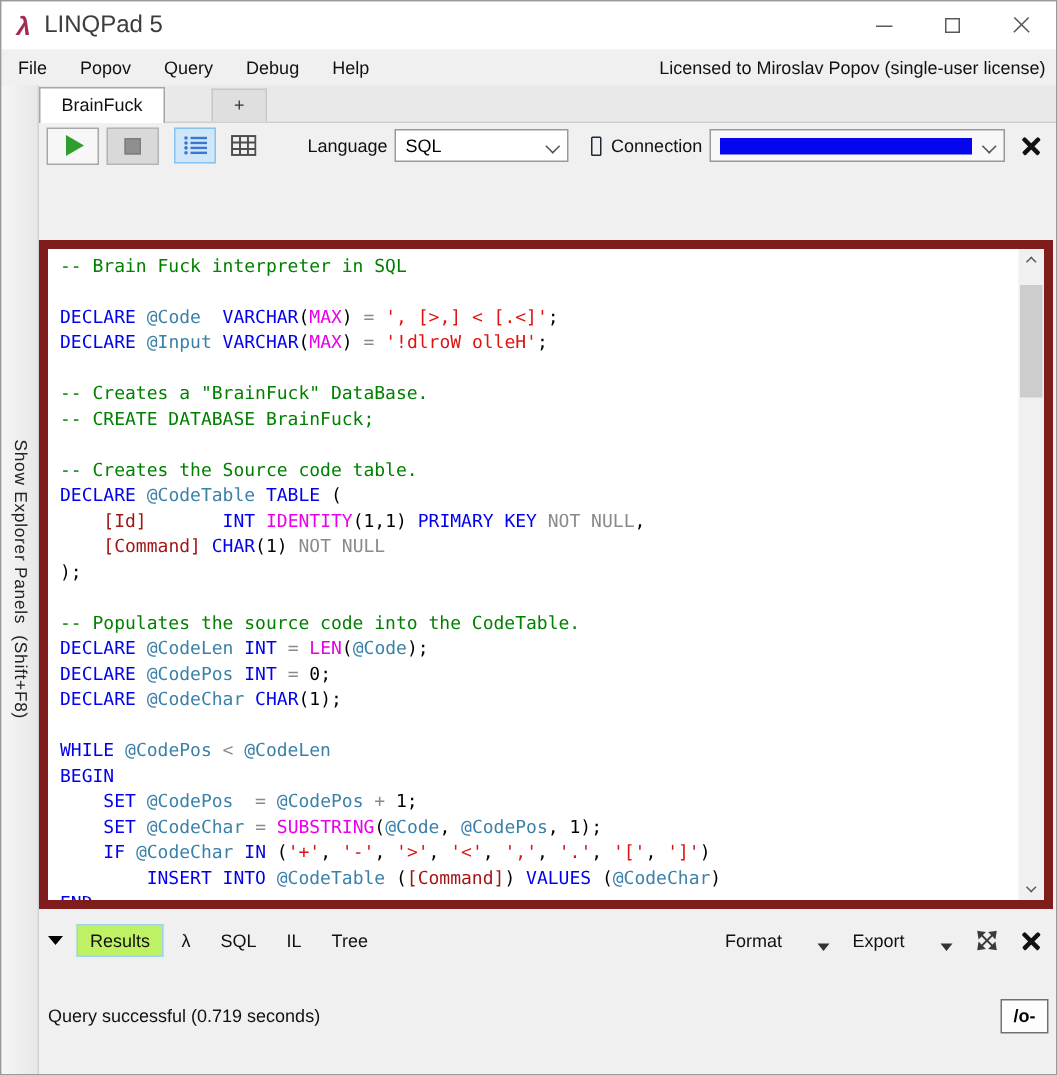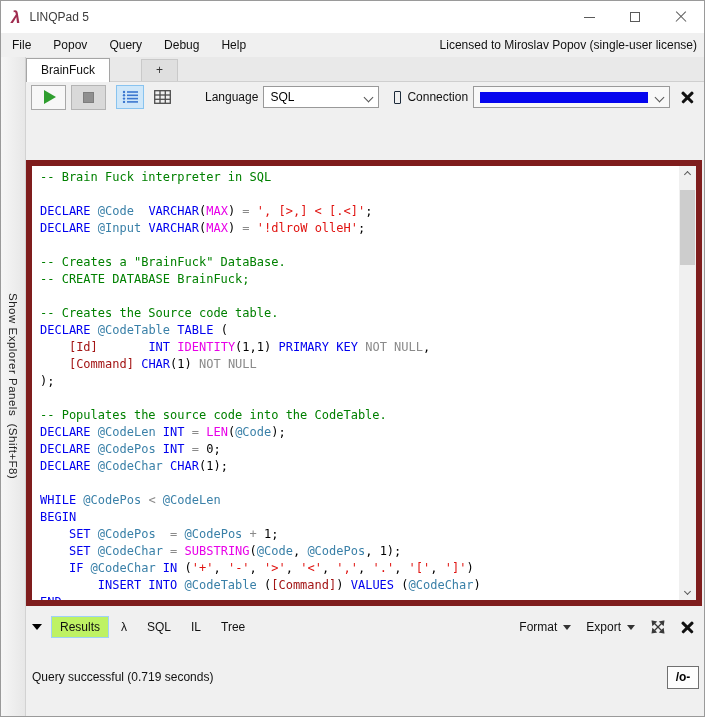--- a/index.html
+++ b/index.html
@@ -8,21 +8,21 @@
 
   .window{
     width:705px; height:717px; background:#f0f0f0;
     border:1px solid #9a9a9a; display:flex; flex-direction:column;
     position:relative; overflow:hidden;
   }
 
   
   .titlebar{ height:32px; background:#fff; display:flex; align-items:center; flex:0 0 32px; }
   .logo{ margin-left:10px; color:var(--brand); font-weight:bold; font-style:italic; font-size:17px; line-height:1; }
-  .win-title{ margin-left:9px; font-size:12px; color:#3c3c3c; }
+  .win-title{ margin-left:9px; font-size:16px; color:#3c3c3c; }
   .win-controls{ margin-left:auto; display:flex; height:100%; }
   .win-btn{ width:46px; display:flex; align-items:center; justify-content:center; }
   .glyph-min{ width:11px; height:0; border-top:1.4px solid #5a5a5a; }
   .glyph-max{ width:10px; height:10px; border:1.4px solid #5a5a5a; }
   .glyph-x{ position:relative; width:12px; height:12px; }
   .glyph-x::before,.glyph-x::after{ content:""; position:absolute; left:-1px; top:5px; width:14px; height:1.4px; background:#5a5a5a; }
   .glyph-x::before{ transform:rotate(45deg);} .glyph-x::after{ transform:rotate(-45deg); }
 
   
   .menubar{ height:24px; flex:0 0 24px; background:#f0f0f0; display:flex; align-items:center; font-size:12px; color:#111; }
@@ -78,21 +78,21 @@
 
   .splitgap{ flex:0 0 8px; }
 
   
   .results-header{ flex:0 0 26px; display:flex; align-items:center; padding:0 6px 0 6px; font-size:12px; color:#111; }
   .collapse-tri{ width:0; height:0; border-top:6px solid #000; border-left:5px solid transparent; border-right:5px solid transparent; margin-right:9px; }
   .rtab{ padding:3px 8px; margin-right:4px; }
   .rtab.active{ background:#bef264; border:1px solid #9fd1f7; }
   .rtab.lambda{ font-size:12px; }
   .rh-right{ margin-left:auto; display:flex; align-items:center; gap:15px; padding-right:4px; }
-  .drop-btn{ display:flex; align-items:center; gap:6px; }
+  .drop-btn{ display:flex; align-items:flex-end; gap:24px; }
   .caret-down{ width:0; height:0; border-top:5px solid #333; border-left:4px solid transparent; border-right:4px solid transparent; }
 
   
   .results-body{ flex:0 0 94px; background:#fff; border:1px solid #919191; margin-right:2px; overflow:hidden; }
   .output-text{ font-size:12px; color:#000; padding:3px 5px; }
 
   
   .statusbar{ flex:1; display:flex; align-items:center; padding:0 5px 2px 6px; font-size:12px; color:#111; }
   .opt-btn{ margin-left:auto; width:32px; height:23px; background:#fdfdfd; border:1px solid #707070;
             display:flex; align-items:center; justify-content:center; font-weight:bold; font-size:12px; color:#000; }

